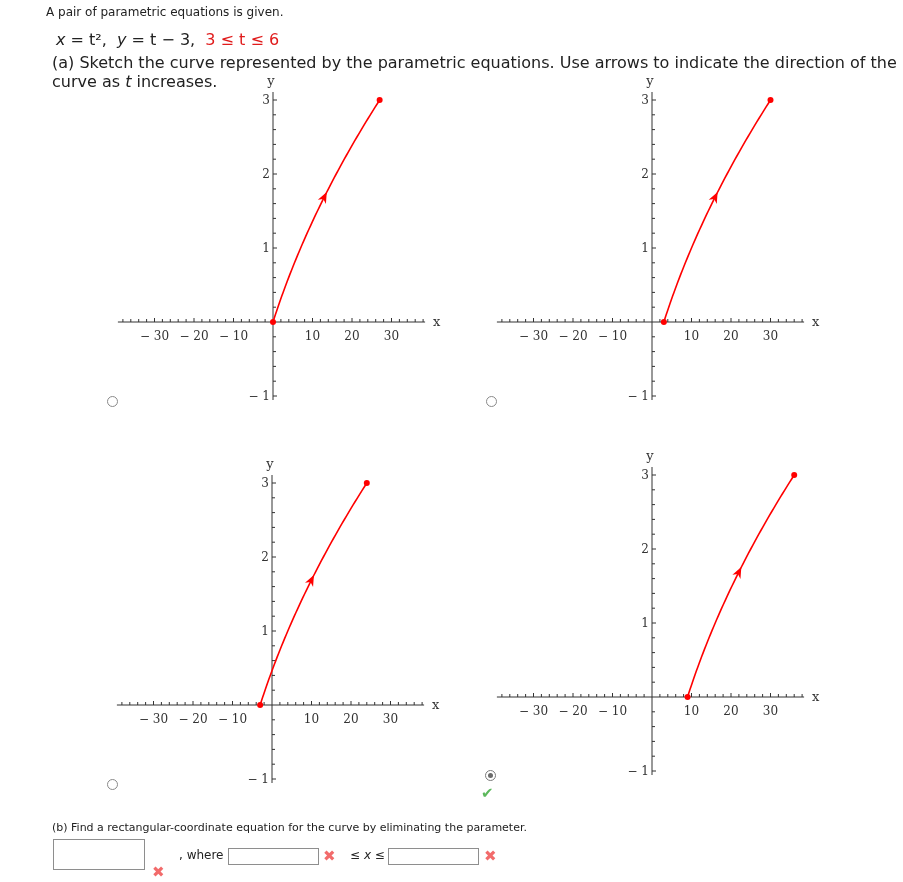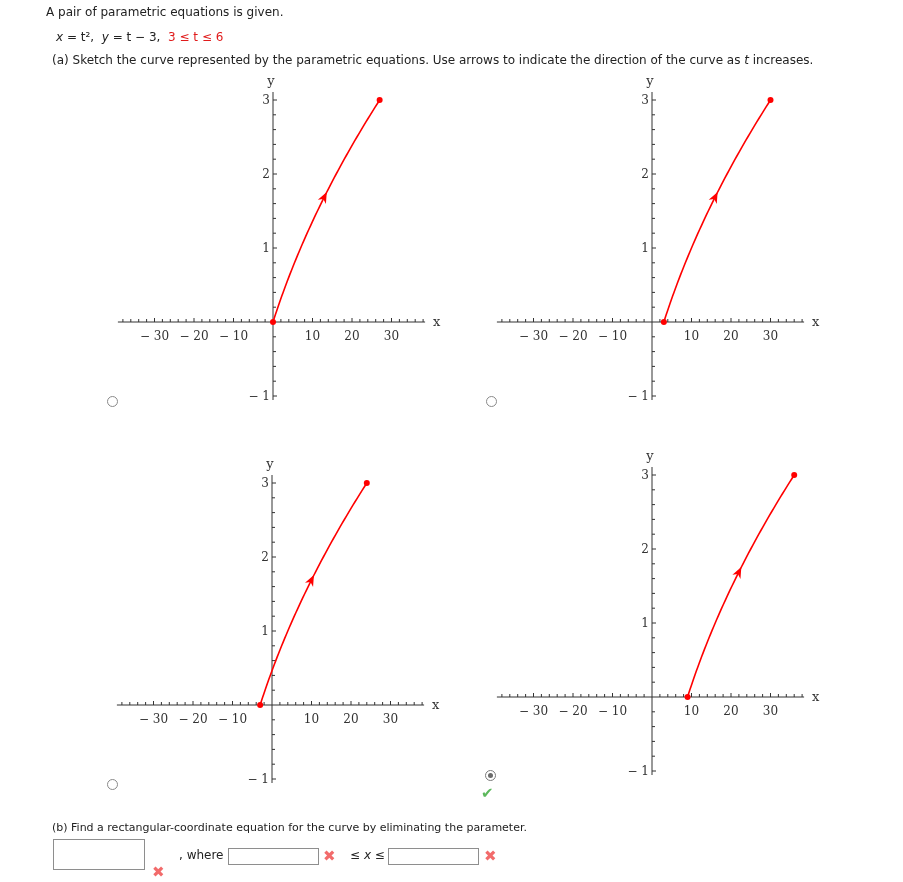--- a/index.html
+++ b/index.html
@@ -2,24 +2,24 @@
 <html><head>
 <meta charset="utf-8">
 <style>
   html, body { margin: 0; padding: 0; background: #ffffff; }
   body {
     width: 903px; height: 882px; position: relative; overflow: hidden;
     font-family: "DejaVu Sans", sans-serif; font-size: 12px; color: #222;
   }
   .abs { position: absolute; }
   .intro { left: 6px; top: 5px; font-size: 12px; margin-left: 40px; }
-  .eqline { left: 56px; top: 30px; font-size: 12px; }
+  .eqline { left: 56px; top: 30px; font-size: 16px; }
   .eqline .var { font-style: italic; }
   .eqline .red { color: #e01b1b; }
-  .parta { left: 52px; top: 53px; font-size: 12px; }
+  .parta { left: 52px; top: 53px; font-size: 16px; }
   .parta i { font-style: italic; }
   .graph { position: absolute; width: 360px; height: 345px; }
   .graph svg { display: block; overflow: visible; }
   .tick-label { font-family: "DejaVu Serif", serif; font-size: 12px; fill: #333; }
   .axis-name { font-family: "DejaVu Serif", serif; font-size: 13px; fill: #333; }
   .radio {
     position: absolute; width: 11px; height: 11px; border-radius: 50%;
     border: 1px solid #8a8a8a; background: #fff; box-sizing: border-box;
   }
   .radio.selected { border: 1px solid #7a7a7a; }

